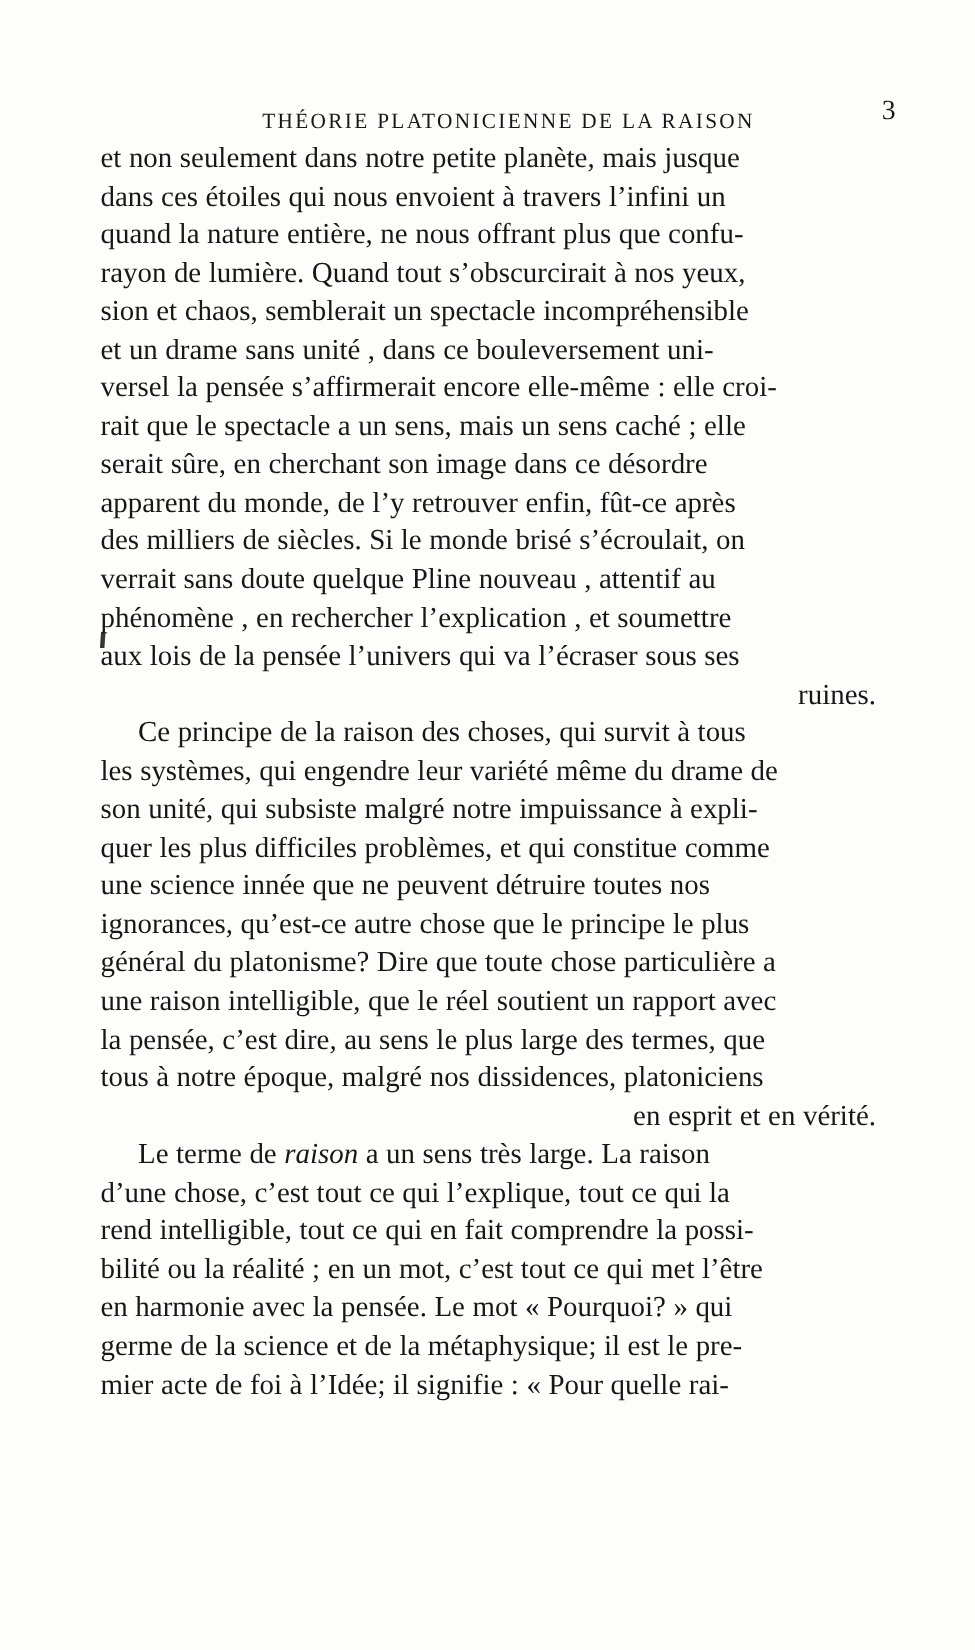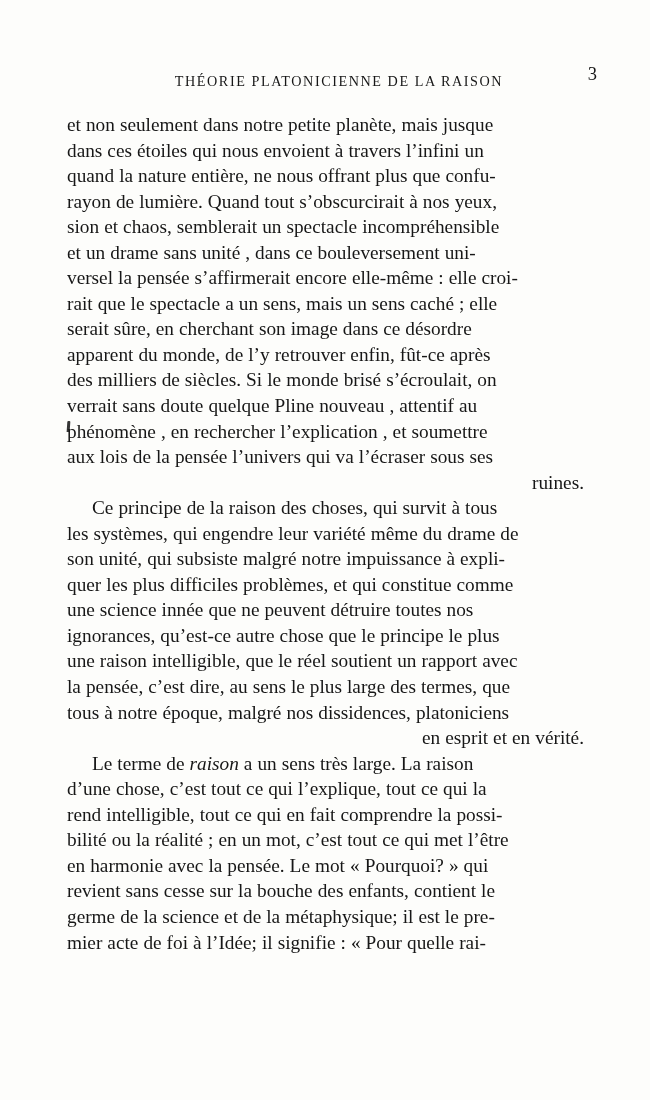--- a/index.html
+++ b/index.html
@@ -50,21 +50,21 @@
     top: -3px;
     font-size: 18.5px;
     color: #171717;
     line-height: 1;
   }
 
   
   .textblock {
     position: absolute;
     left: 67px;
-    top: 112px;
+    top: 93px;
     width: 517px;
   }
 
   p.para {
     margin: 0;
     font-size: 19.3px;
     line-height: 25.55px;
     text-align: justify;
     text-justify: inter-word;
     color: #171717;
@@ -150,33 +150,33 @@
       <span class="line last">ruines.</span>
     </p>
 
     <p class="para">
       <span class="line justify indent">Ce principe de la raison des choses, qui survit à tous</span>
       <span class="line justify">les systèmes, qui engendre leur variété même du drame de</span>
       <span class="line justify">son unité, qui subsiste malgré notre impuissance à expli-</span>
       <span class="line justify">quer les plus difficiles problèmes, et qui constitue comme</span>
       <span class="line justify">une science innée que ne peuvent détruire toutes nos</span>
       <span class="line justify">ignorances, qu’est-ce autre chose que le principe le plus</span>
+      <span class="line justify">général du platonisme? Dire que toute chose particulière a</span>
       <span class="line justify">une raison intelligible, que le réel soutient un rapport avec</span>
       <span class="line justify">la pensée, c’est dire, au sens le plus large des termes, que</span>
       <span class="line justify">tous à notre époque, malgré nos dissidences, platoniciens</span>
       <span class="line last">en esprit et en vérité.</span>
     </p>
 
     <p class="para">
       <span class="line justify indent"><span>Le terme de </span><i>raison</i><span> a un sens très large. La raison</span></span>
       <span class="line justify">d’une chose, c’est tout ce qui l’explique, tout ce qui la</span>
       <span class="line justify">rend intelligible, tout ce qui en fait comprendre la possi-</span>
       <span class="line justify">bilité ou la réalité ; en un mot, c’est tout ce qui met l’être</span>
       <span class="line justify">en harmonie avec la pensée. Le mot « Pourquoi? » qui</span>
-      <span class="line justify">revient sans cesse sur la bouche des enfants, contient le</span>
       <span class="line justify">germe de la science et de la métaphysique; il est le pre-</span>
       <span class="line justify">mier acte de foi à l’Idée; il signifie : « Pour quelle rai-</span>
     </p>
 
   </div>
 
   <div class="speck"></div>
 
 </div>
 

